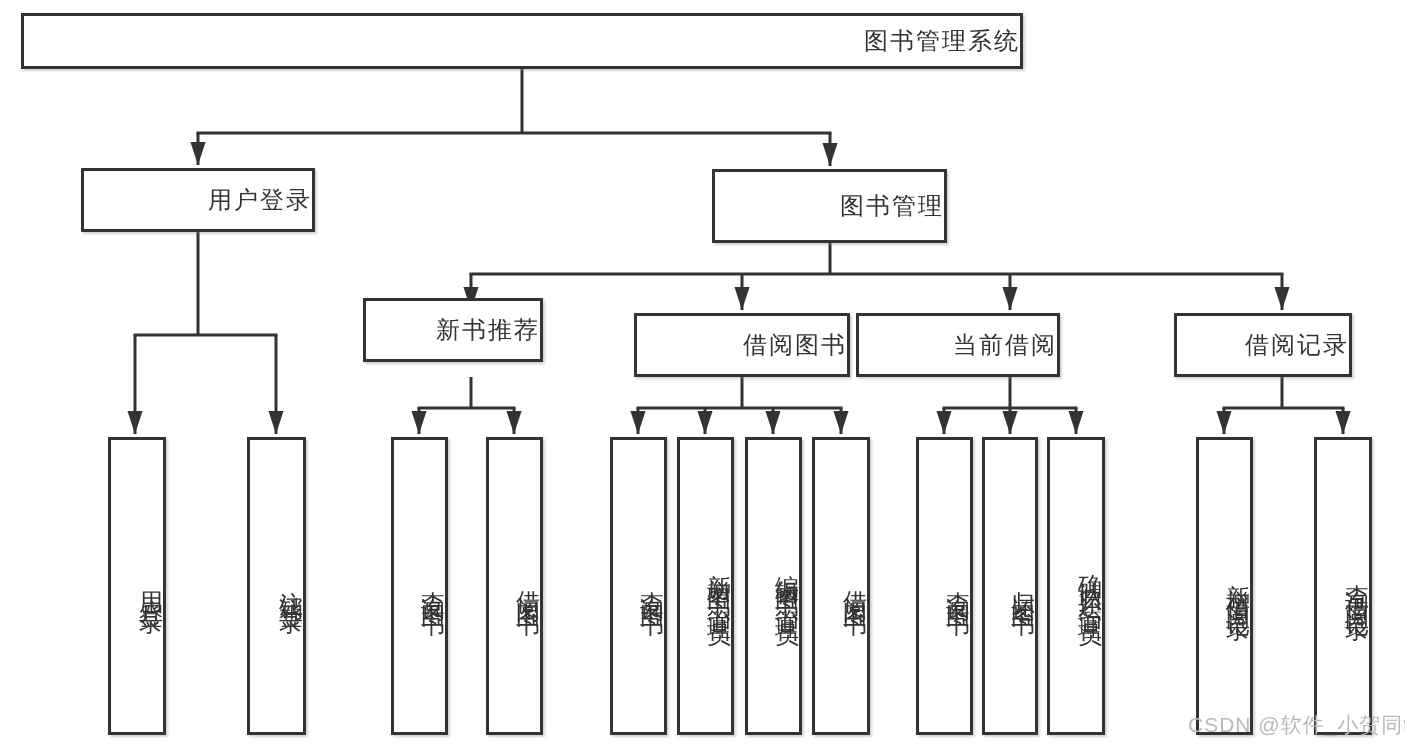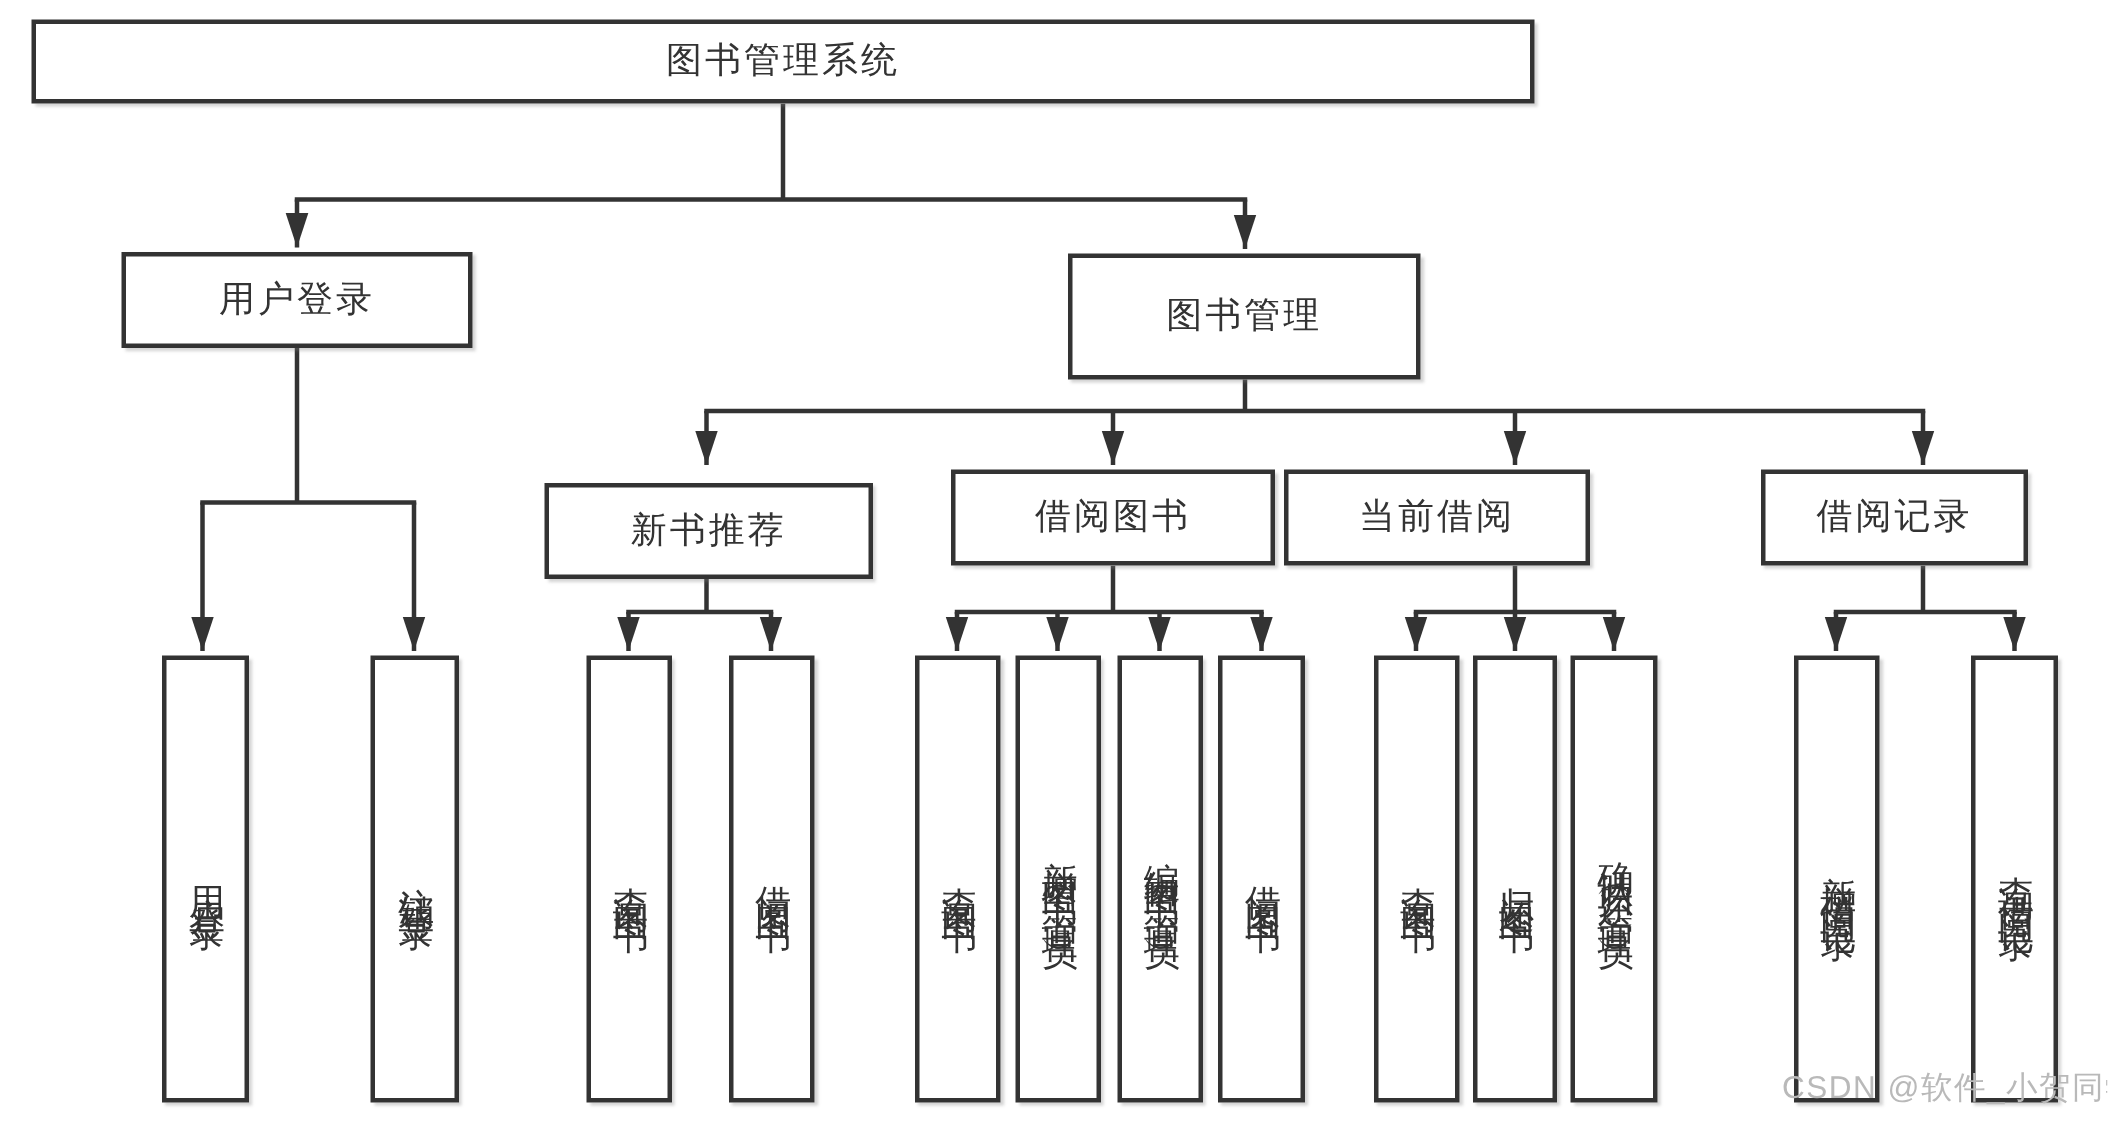--- a/index.html
+++ b/index.html
@@ -9,21 +9,21 @@
     background:#ffffff;
     font-family:"Liberation Sans", sans-serif;
     overflow:hidden;
   }
   svg.connectors{position:absolute;left:0;top:0;z-index:1;}
   .node{
     position:absolute;
     box-sizing:border-box;
     background:#ffffff;
     border:3px solid #333333;
-    display:flex;align-items:center;justify-content:center;
+    display:flex;align-items:center;justify-content:flex-end;
     color:#333333;
     z-index:2;
     box-shadow:2px 2px 2px rgba(130,130,130,0.35);
   }
   .node.h span{
     font-size:24px;
     letter-spacing:2px;
     white-space:nowrap;
     line-height:1;
   }
@@ -100,25 +100,25 @@
     </g>
   </svg>
 
   <div class="node h" style="left:21px;top:13px;width:1002px;height:56px">
     <span>图书管理系统</span>
   </div>
 
   <div class="node h" style="left:81px;top:168px;width:234px;height:64px">
     <span>用户登录</span>
   </div>
-  <div class="node h" style="left:712px;top:169px;width:235px;height:84px">
+  <div class="node h" style="left:712px;top:169px;width:235px;height:74px">
     <span>图书管理</span>
   </div>
 
-  <div class="node h" style="left:363px;top:322px;width:219px;height:64px">
+  <div class="node h" style="left:363px;top:298px;width:180px;height:64px">
     <span>新书推荐</span>
   </div>
   <div class="node h" style="left:634px;top:313px;width:216px;height:64px">
     <span>借阅图书</span>
   </div>
   <div class="node h" style="left:856px;top:313px;width:204px;height:64px">
     <span>当前借阅</span>
   </div>
   <div class="node h" style="left:1174px;top:313px;width:178px;height:64px">
     <span>借阅记录</span>

